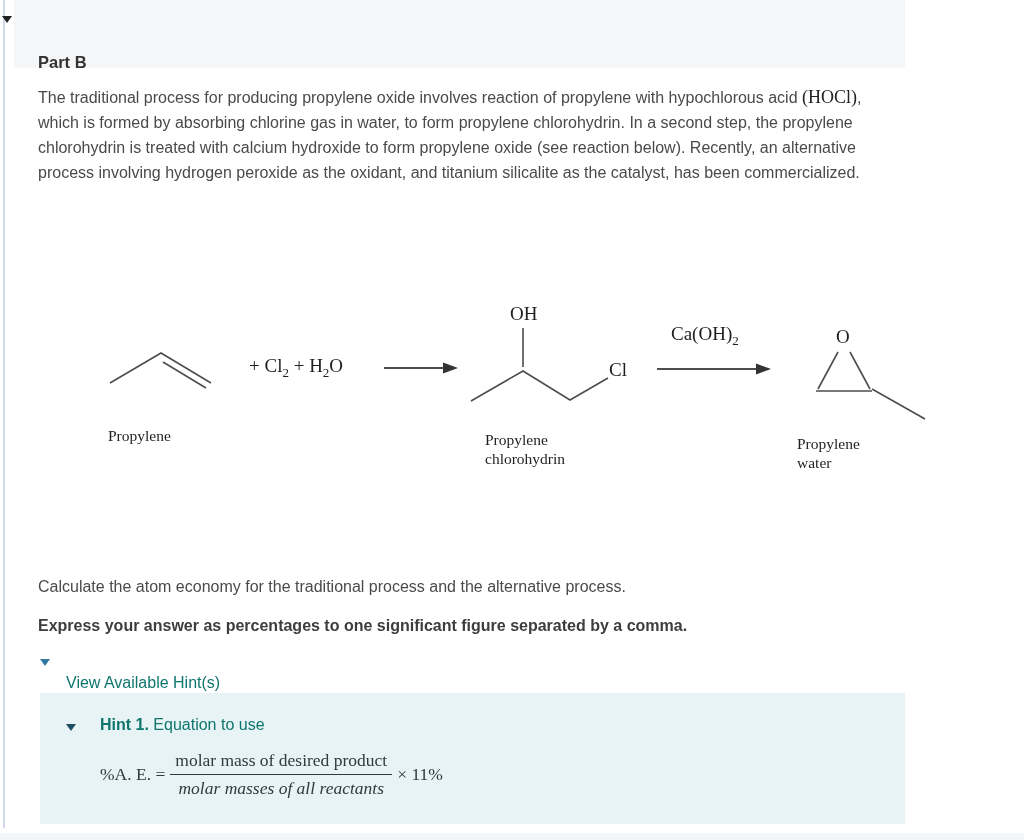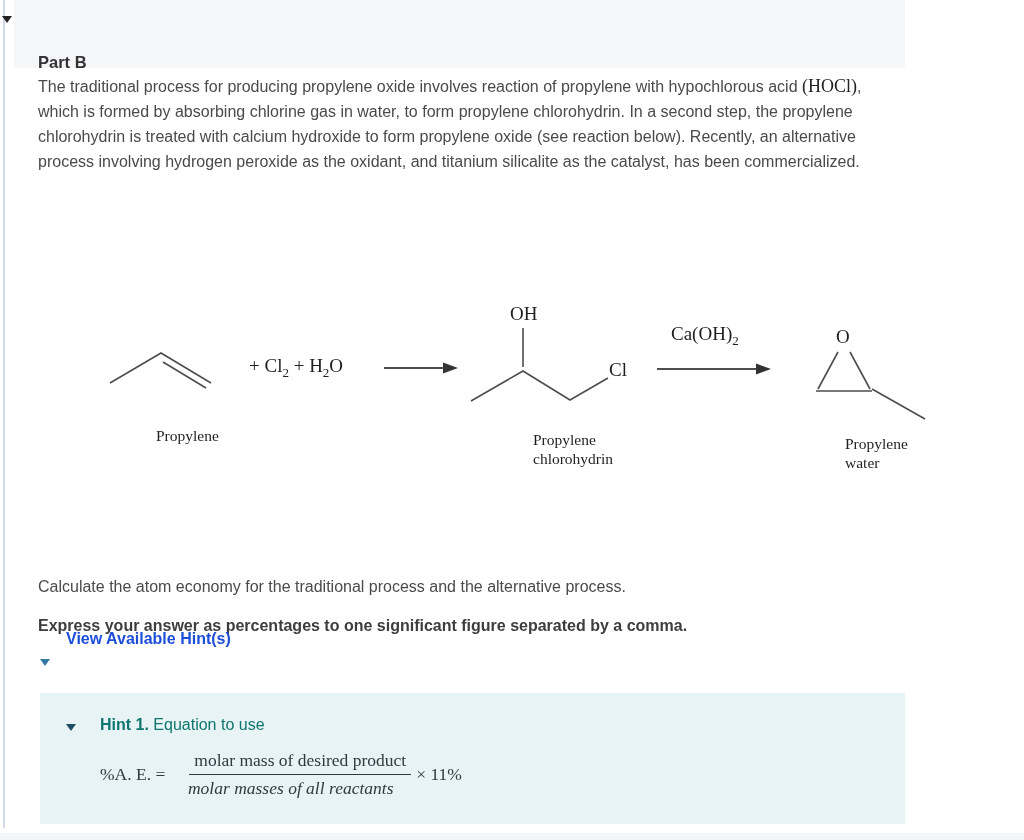--- a/index.html
+++ b/index.html
@@ -9,47 +9,47 @@
 
   
   #left-rail { left: 3px; top: 0; width: 2px; height: 828px; background: #d2d9e8; }
   #part-header { left: 14px; top: 0; width: 891px; height: 68px; background: #f5f6f7; }
   #part-title { left: 38px; top: 13px; font-size: 16.5px; font-weight: bold; color: #333333; margin-top: 40px; }
   .caret-down { width: 0; height: 0; border-left: 5.5px solid transparent;
                 border-right: 5.5px solid transparent; border-top: 7px solid #222; cursor: pointer; }
   #part-caret { left: 2px; top: 16px; }
 
   
-  #intro { left: 38px; top: 74px; width: 868px; font-size: 16px; line-height: 25px; color: #4a4a4a; }
+  #intro { left: 38px; top: 85px; width: 868px; font-size: 16px; line-height: 25px; color: #4a4a4a; }
   .serif-chem-inline { font-family: "Liberation Serif", "DejaVu Serif", serif; font-size: 18px; color: #222; }
 
   
   #diagram { left: 0; top: 280px; width: 960px; height: 210px; }
   #diagram svg { position: absolute; left: 0; top: 0; }
   .chem-big { position: absolute; font-family: "Liberation Serif", "DejaVu Serif", serif;
               font-size: 19px; color: #1f1f1f; white-space: nowrap; }
   .chem-big sub { font-size: 13px; }
   .chem-label { position: absolute; font-family: "Liberation Serif", "DejaVu Serif", serif;
-                font-size: 15.5px; line-height: 19px; color: #1f1f1f; white-space: nowrap; margin-left: 48px; }
+                font-size: 15.5px; line-height: 19px; color: #1f1f1f; white-space: nowrap; }
 
   
   #question-prompt { left: 38px; top: 578px; width: 868px; font-size: 16px; color: #4a4a4a; }
   #question-instruction { left: 38px; top: 617px; width: 868px; font-size: 16px; font-weight: bold; color: #3d3d3d; }
 
   
   #hint-toggle-caret { left: 40px; top: 659px; border-top-color: #33789e; }
-  #hint-toggle-label { left: 66px; top: 630px; font-size: 16px; font-weight: bold; color: #1d4ed8; cursor: pointer; }
+  #hint-toggle-label { left: 66px; top: 674px; font-size: 16px; font-weight: normal; color: #0f766e; cursor: pointer; }
   #hint-box { left: 40px; top: 693px; width: 865px; height: 131px; background: #e7f3f4; }
   #hint1-caret { left: 66px; top: 724px; border-top-color: #1d4e63; }
   #hint1-heading { left: 100px; top: 716px; font-size: 16px; color: #0f766e; }
   #hint1-heading .hint-num { font-weight: bold; }
   #hint-formula { left: 100px; top: 750px; display: flex; align-items: center; gap: 5px;
                   font-family: "Liberation Serif", "DejaVu Serif", serif; font-size: 17.5px; color: #2f3b42; }
   .frac { display: inline-flex; flex-direction: column; text-align: center; }
-  .frac .num { padding: 0 5px 3px; border-bottom: 1.4px solid #2f3b42; margin-left: 19px; }
+  .frac .num { padding: 0 5px 3px; border-bottom: 1.4px solid #2f3b42; }
   .frac .den { padding-top: 3px; font-style: italic; }
 
   #bottom-strip { left: 0; top: 833px; width: 1024px; height: 7px; background: #f3f5f6; }
 </style>
 </head>
 <body>
 
 <div class="abs" id="left-rail"></div>
 
 <div class="abs" id="part-header"></div>

